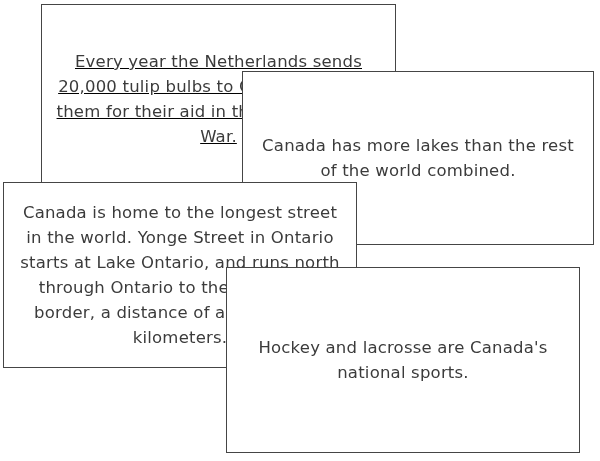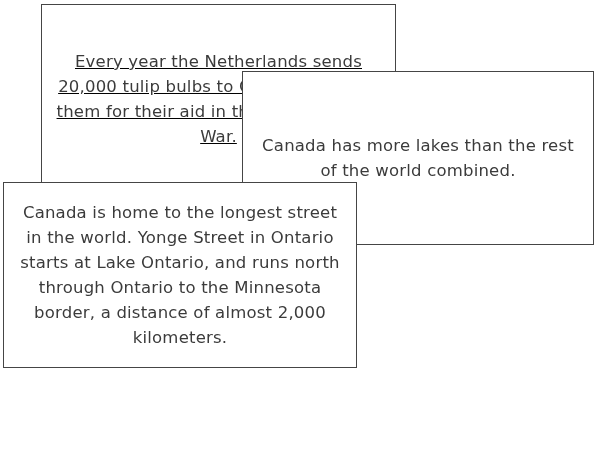--- a/index.html
+++ b/index.html
@@ -67,14 +67,18 @@
 
   <div class="fact-card card-yonge">
     <div class="card-text">Canada is home to the longest street
 in the world. Yonge Street in Ontario
 starts at Lake Ontario, and runs north
 through Ontario to the Minnesota
 border, a distance of almost 2,000
 kilometers.</div>
   </div>
 
+  <div class="fact-card card-sports">
+    <div class="card-text">Hockey and lacrosse are Canada's
+national sports.</div>
+  </div>
 
 </div>
 
 </body></html>

